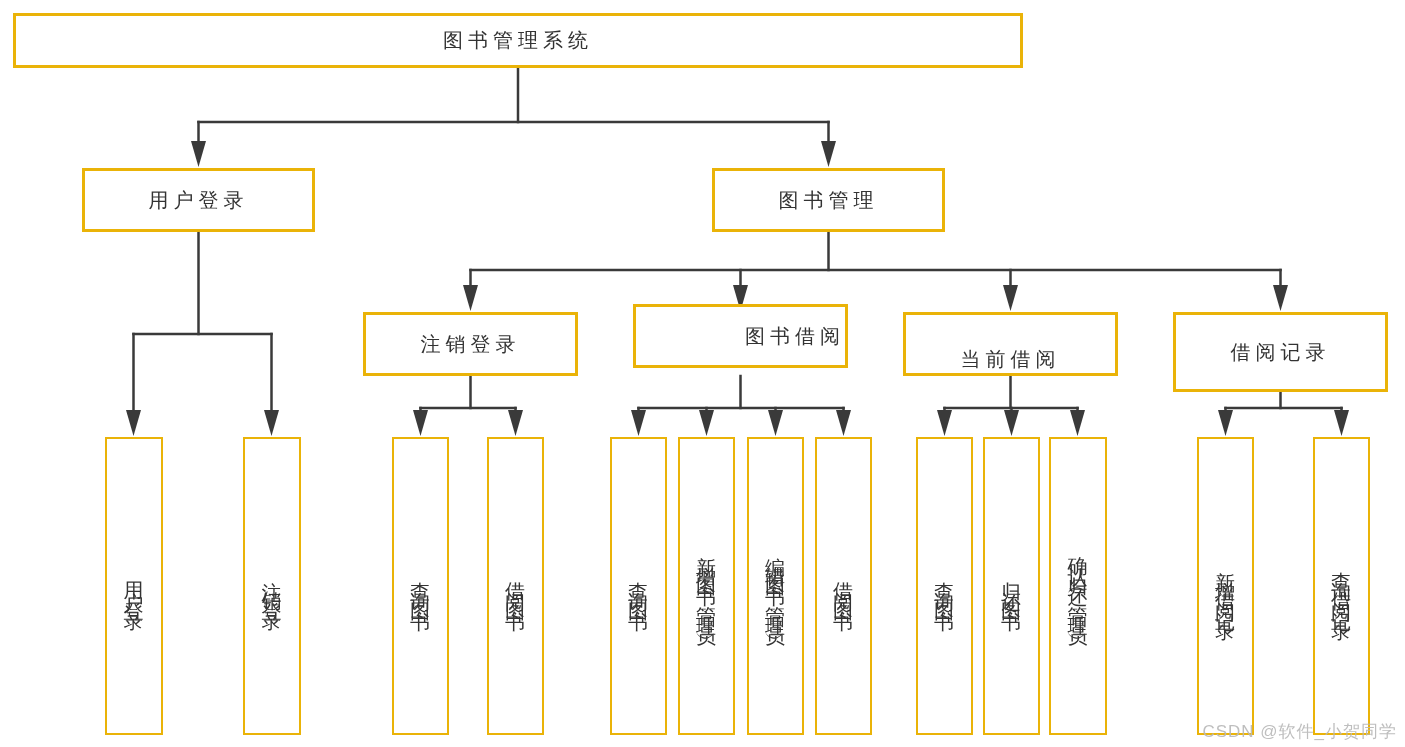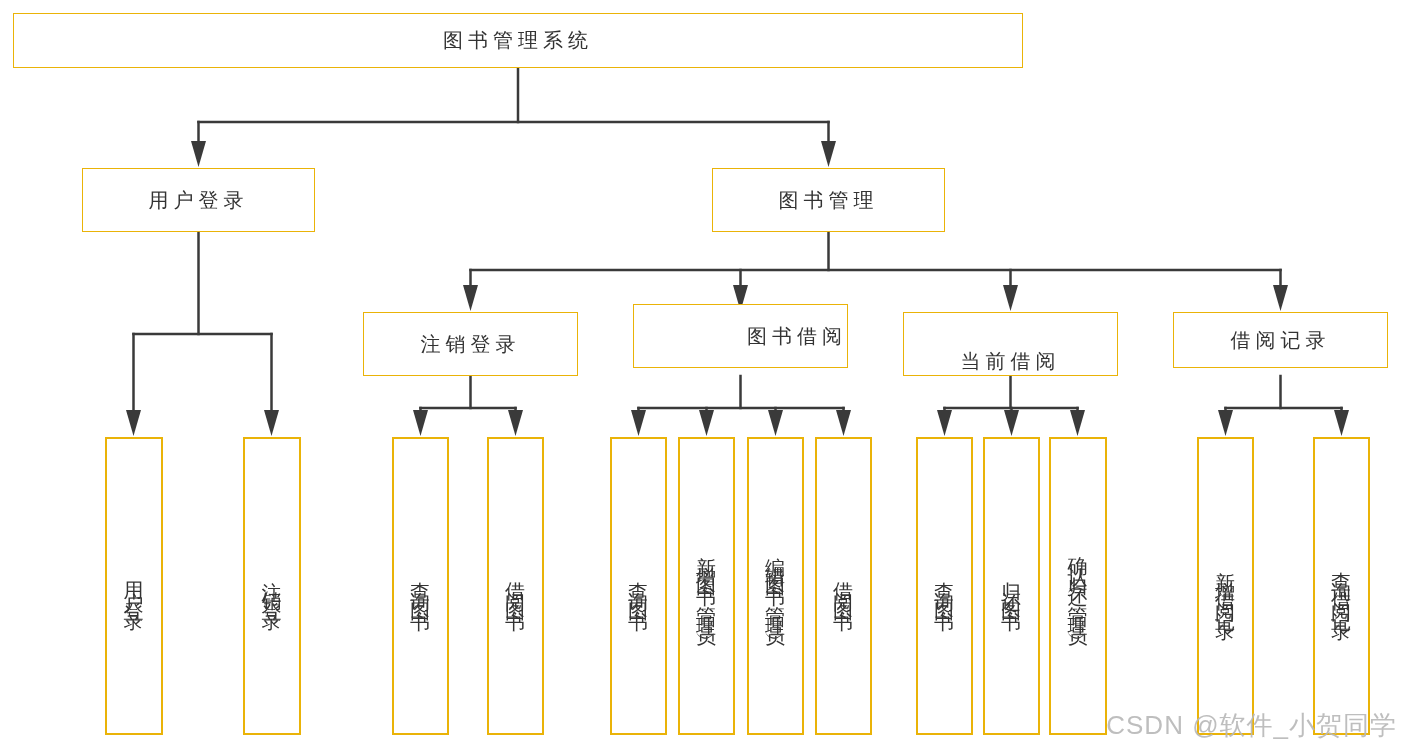--- a/index.html
+++ b/index.html
@@ -5,33 +5,33 @@
   html,body{margin:0;padding:0;}
   body{
     width:1405px;height:747px;position:relative;overflow:hidden;
     background:#ffffff;
     font-family:"Liberation Sans","DejaVu Sans",sans-serif;
     color:#333333;
   }
   #connectors{position:absolute;left:0;top:0;z-index:1;}
   .node{
     position:absolute;box-sizing:border-box;z-index:2;
-    background:#ffffff;border:1px solid #eab308;
+    background:#ffffff;border:3px solid #eab308;
     display:flex;align-items:center;justify-content:center;
   }
   .node .lbl{
     font-size:20px;letter-spacing:5px;white-space:nowrap;color:#333333;
   }
   .vnode{border-width:2px;}
   .vnode .lbl{
     writing-mode:vertical-rl;letter-spacing:10px;line-height:1;
   }
   .watermark{
     position:absolute;right:8px;bottom:4px;z-index:3;
-    font-size:26px;letter-spacing:1px;color:#b9b9b9;opacity:.92;
+    font-size:17px;letter-spacing:1px;color:#b9b9b9;opacity:.92;
     white-space:nowrap;
   }
 </style>
 </head>
 <body>
 
 <svg id="connectors" width="1405" height="747" viewBox="0 0 1405 747">
     <line x1="518" y1="68" x2="518" y2="122" stroke="#3a3a3a" stroke-width="2.5" stroke-linecap="square"></line>
     <line x1="198.5" y1="232" x2="198.5" y2="334" stroke="#3a3a3a" stroke-width="2.5" stroke-linecap="square"></line>
     <line x1="828.5" y1="232" x2="828.5" y2="270" stroke="#3a3a3a" stroke-width="2.5" stroke-linecap="square"></line>
@@ -99,21 +99,21 @@
 
 <div class="node" style="left:363px;top:312px;width:215px;height:64px;">
   <span class="lbl">注销登录</span>
 </div>
 <div class="node" style="left:633px;top:304px;width:215px;height:64px;justify-content:flex-end;">
   <span class="lbl">图书借阅</span>
 </div>
 <div class="node" style="left:903px;top:312px;width:215px;height:64px;align-items:flex-end;">
   <span class="lbl">当前借阅</span>
 </div>
-<div class="node" style="left:1173px;top:312px;width:215px;height:56px;">
+<div class="node" style="left:1173px;top:312px;width:215px;height:80px;">
   <span class="lbl">借阅记录</span>
 </div>
 
 <div class="node vnode" style="left:105px;top:437px;width:58px;height:298px;">
   <span class="lbl">用户登录</span>
 </div>
 <div class="node vnode" style="left:243px;top:437px;width:58px;height:298px;">
   <span class="lbl">注销登录</span>
 </div>
 

